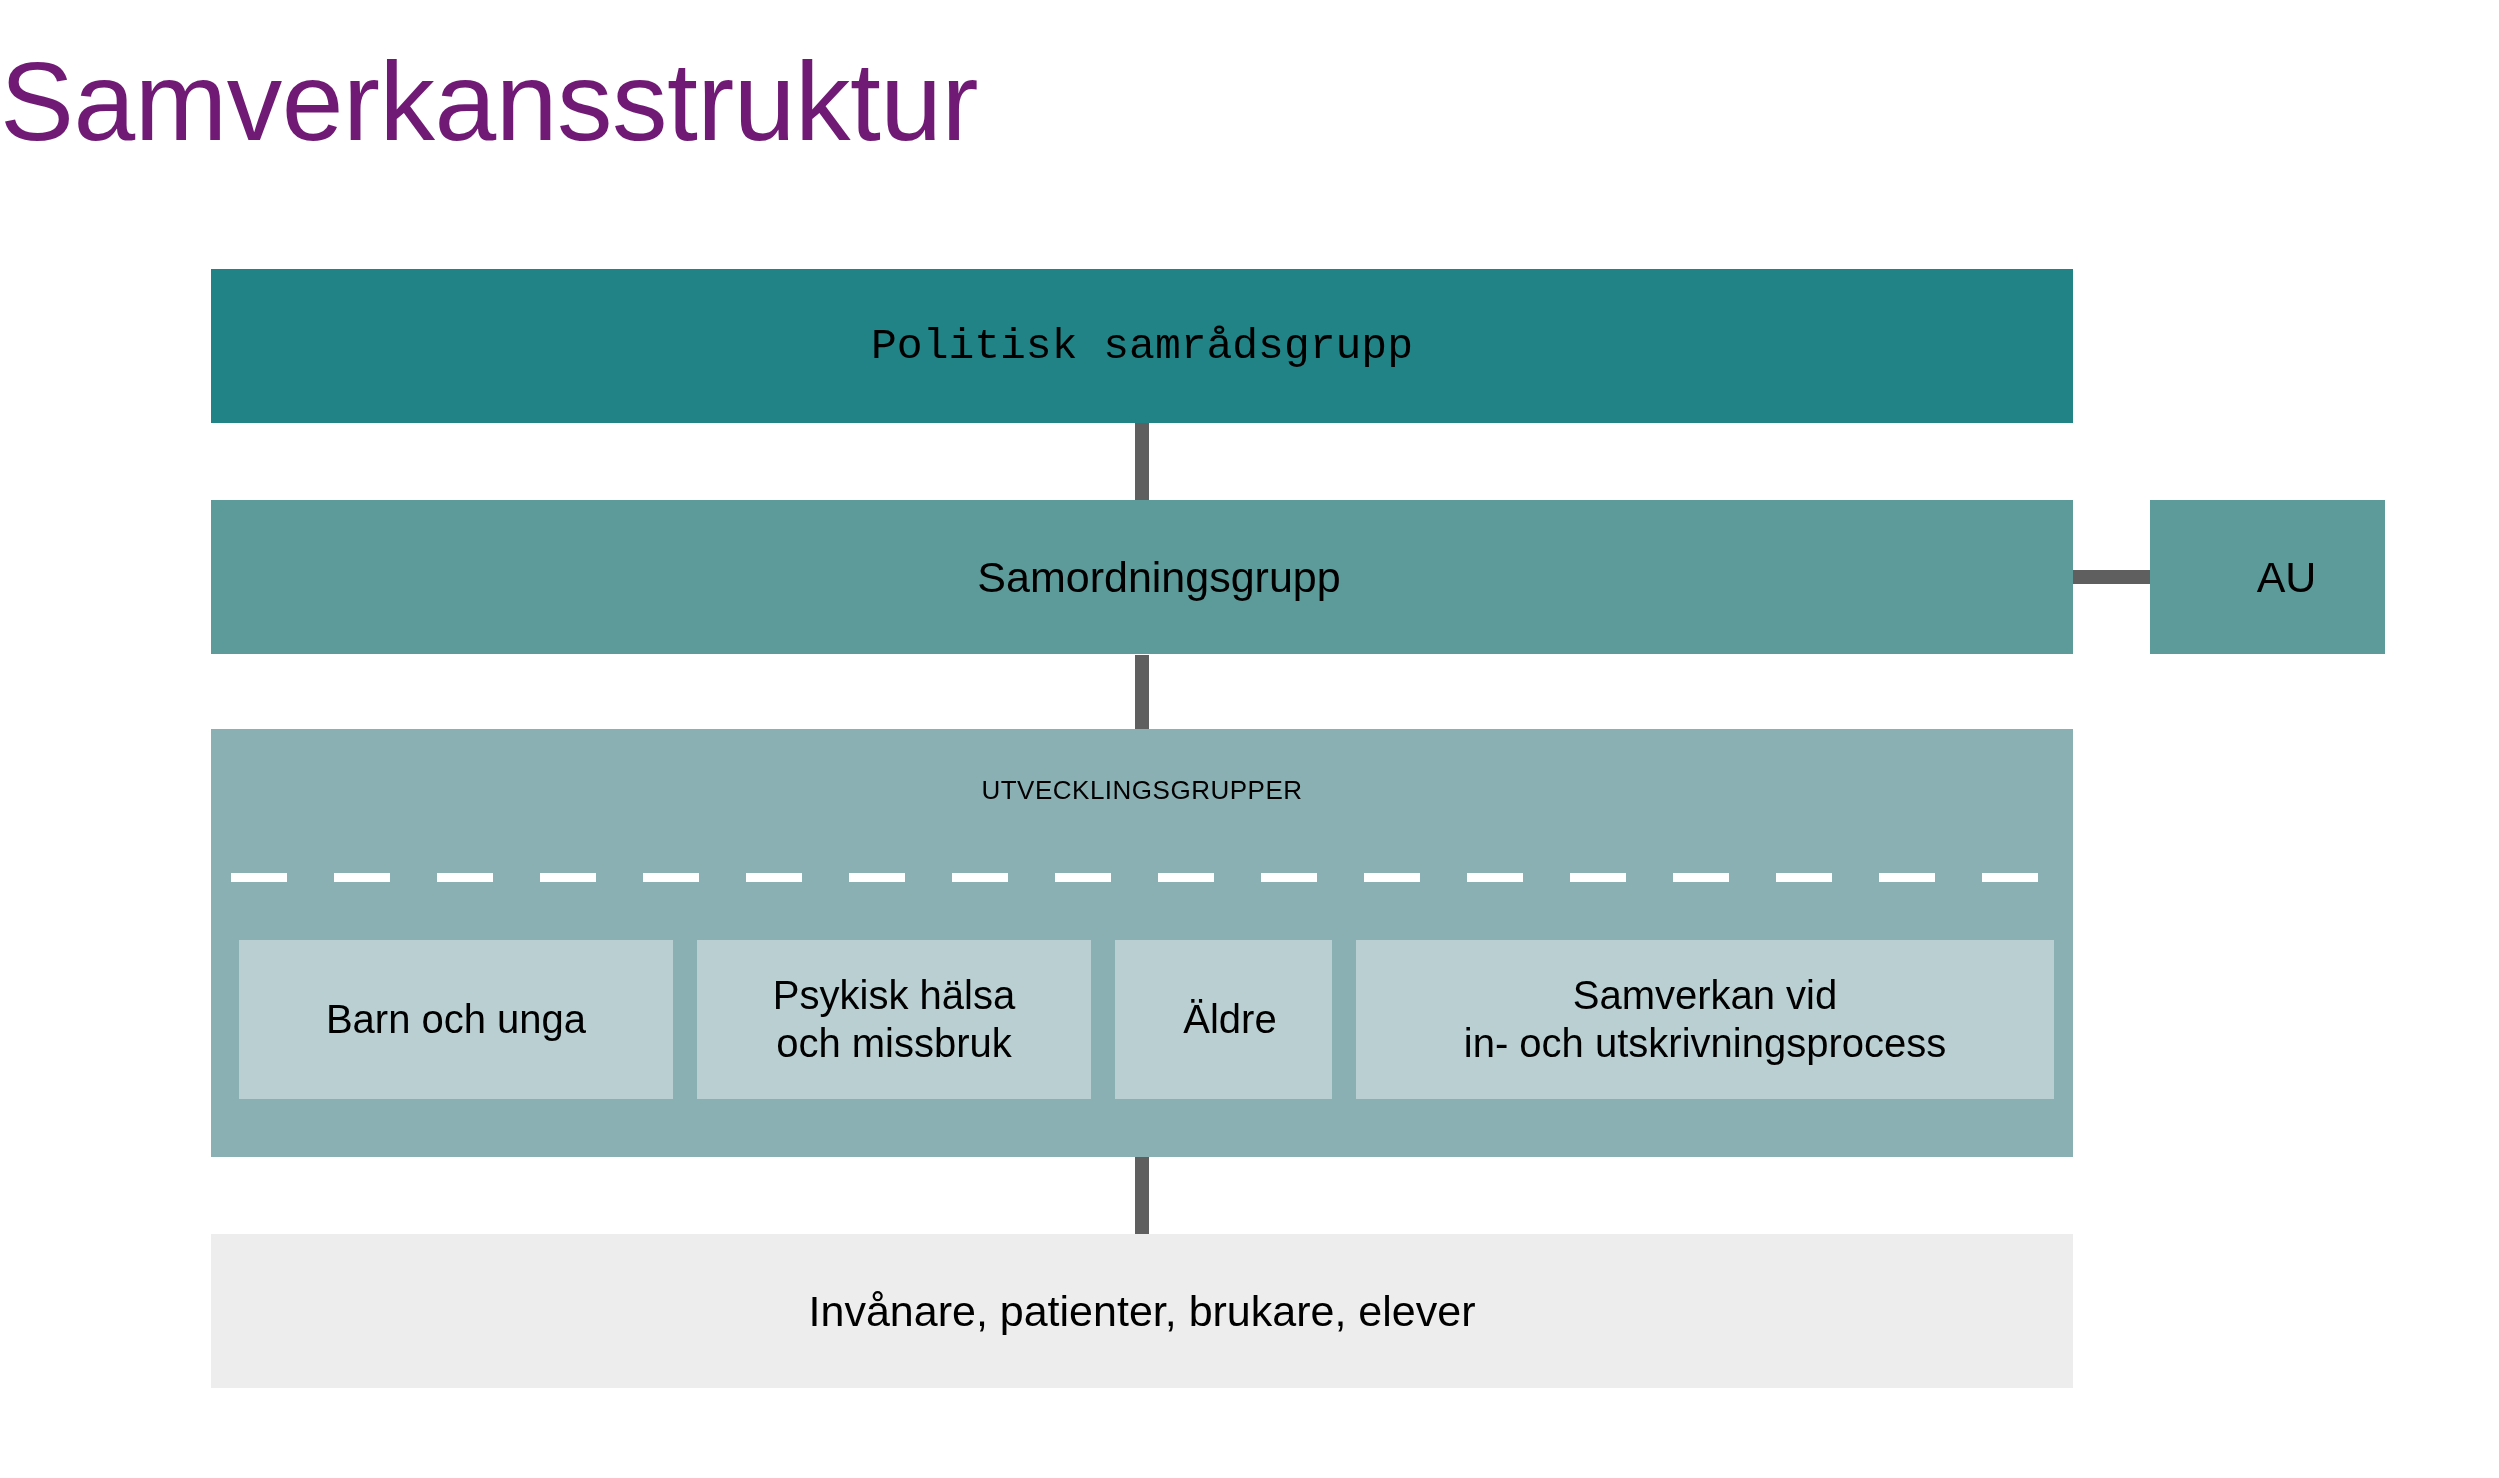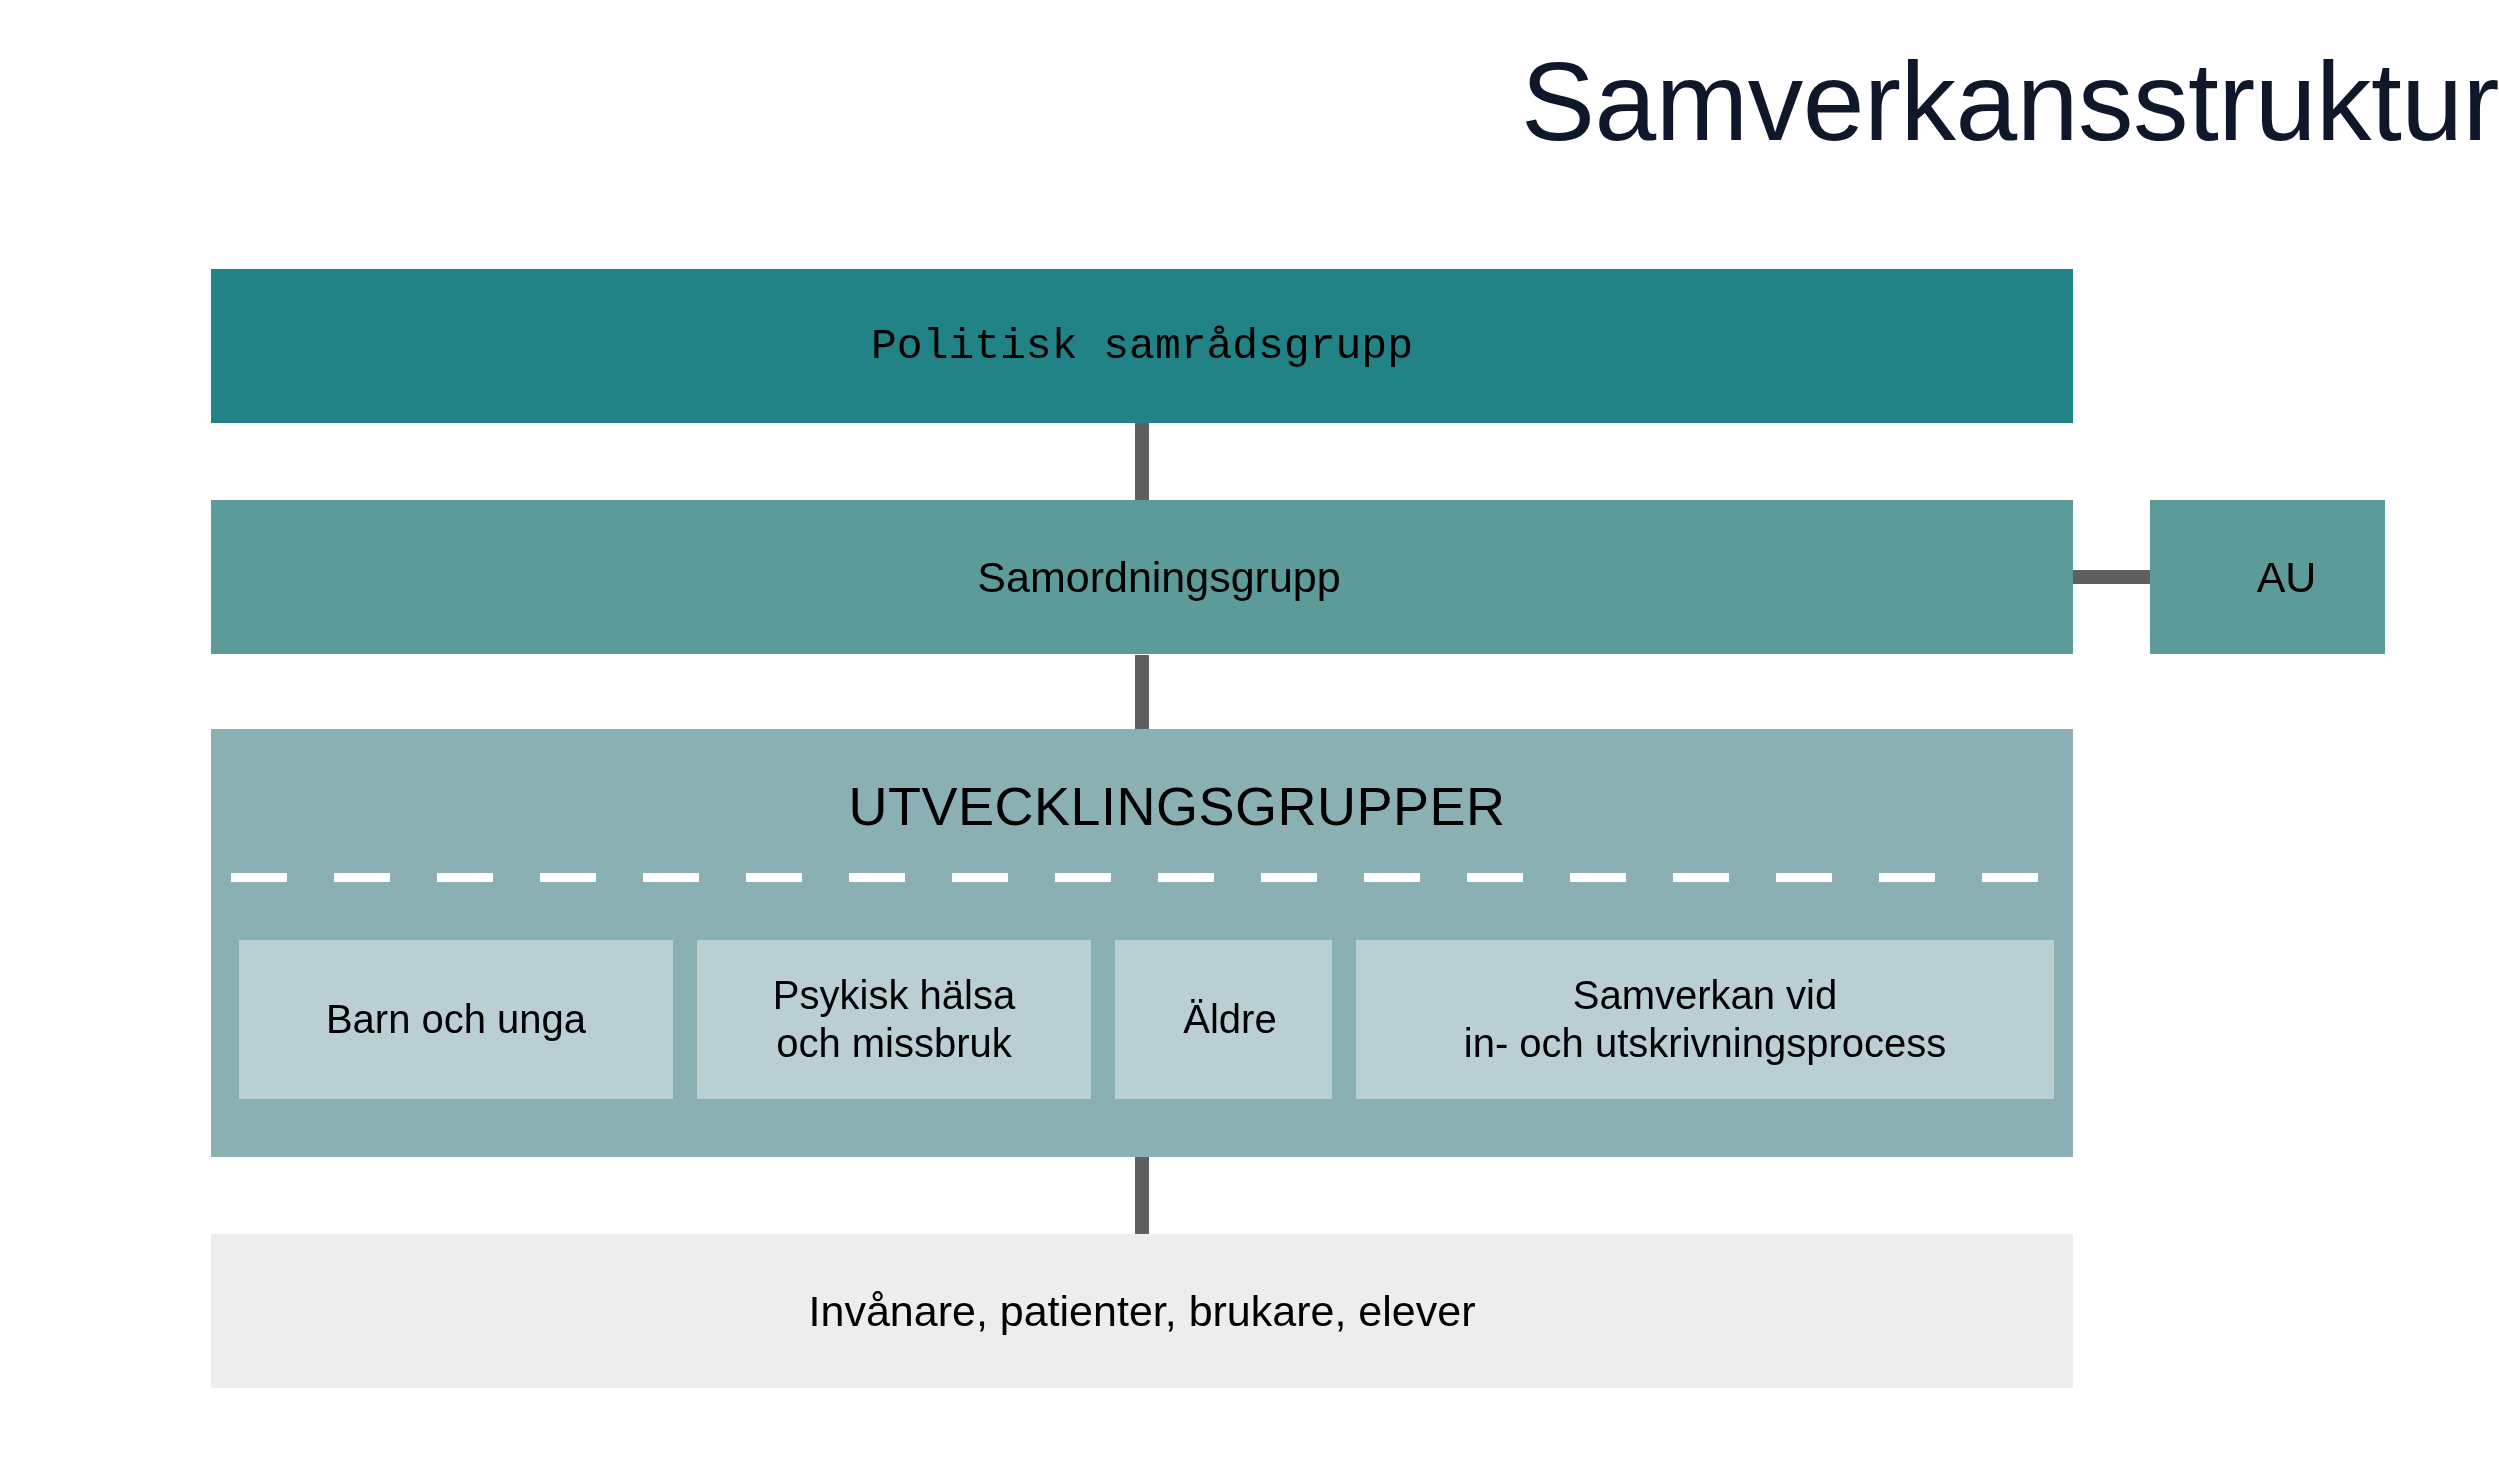--- a/index.html
+++ b/index.html
@@ -20,26 +20,26 @@
     background: #ffffff;
     overflow: hidden;
   }
 
   
   .diagram-title {
     position: absolute;
     left: 0;
     top: 44px;
     width: 2499px;
-    text-align: right;
+    text-align: left;
     font-size: 111px;
     line-height: 1.05;
     font-weight: 400;
     letter-spacing: -0.5px;
-    color: #0f172a;
+    color: #701a75;
     white-space: nowrap;
   }
 
   
   .node {
     position: absolute;
     box-sizing: border-box;
     display: flex;
     align-items: center;
     justify-content: center;
@@ -88,24 +88,23 @@
     height: 428px;
     background: #8AB0B3;
     display: block;
   }
   .devgroups-title {
     position: absolute;
     left: 0;
     top: 46px;
     width: 1862px;
     text-align: center;
-    font-size: 54px;
+    font-size: 26px;
     letter-spacing: 0.5px;
     color: #000000;
-    margin-left: 35px;
   }
 
   
   .dashed-separator {
     position: absolute;
     left: 20px;
     top: 144px;
     width: 1822px;
     height: 9px;
     background-image: repeating-linear-gradient(

